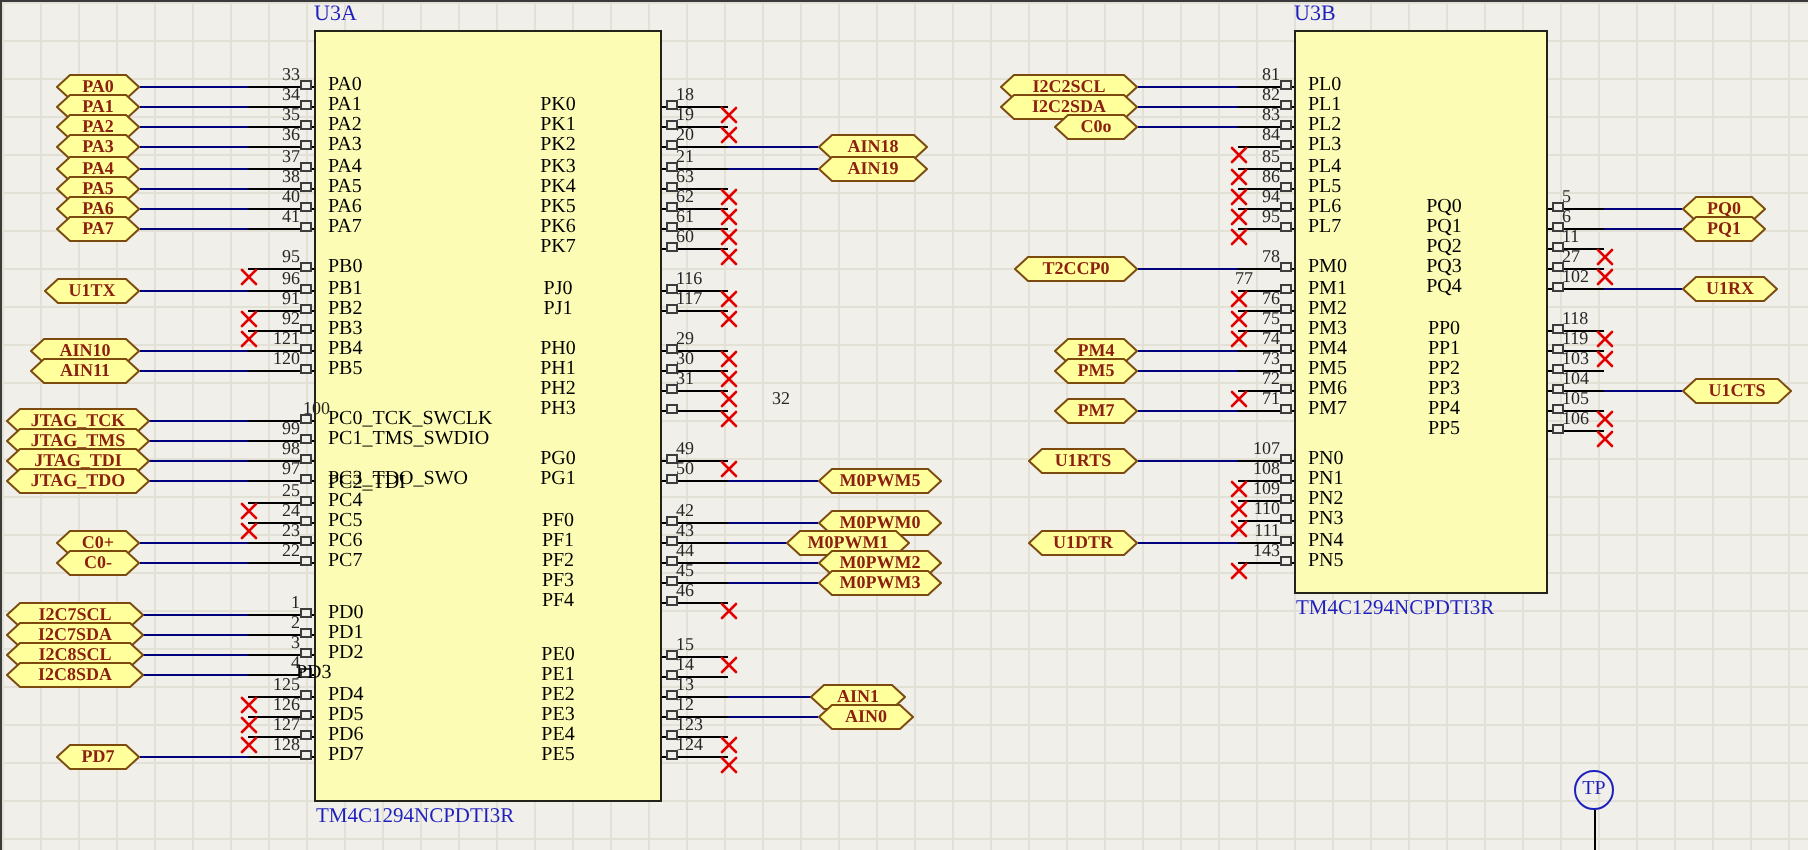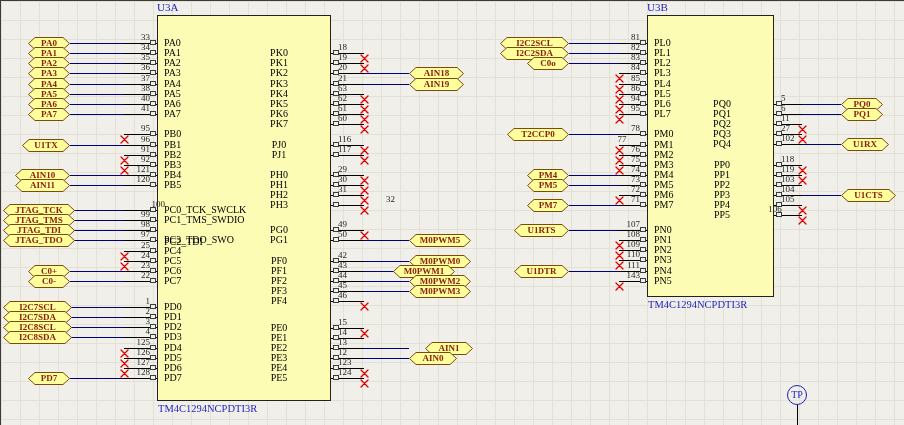--- a/index.html
+++ b/index.html
@@ -294,21 +294,21 @@
     <div class="pin-num r" style="left: 113px; top: 315px; width: 36px;">3</div>
     <div class="wire" style="left: 69px; top: 326px; width: 54px;"></div>
     <div class="port" style="left: 2px; top: 320px; width: 69px;">
       <svg width="69" height="13" viewBox="0 0 69 13">
         <polygon points="7,0.5 62,0.5 68.5,6.5 62,12.5 7,12.5 0.5,6.5" fill="#ffff9c" stroke="#7c4a0e" stroke-width="1"></polygon>
       </svg>
       <span>I2C8SCL</span>
     </div>
     <div class="stub" style="left: 123px; top: 336px; width: 33px;"></div>
     <div class="glyph" style="left: 149px; top: 333px;"></div>
-    <div class="pin-name" style="left: 163px; top: 329px;">PD3</div>
+    <div class="pin-name" style="left: 147px; top: 329px;">PD3</div>
     <div class="pin-num r" style="left: 113px; top: 325px; width: 36px;">4</div>
     <div class="wire" style="left: 69px; top: 336px; width: 54px;"></div>
     <div class="port" style="left: 2px; top: 330px; width: 69px;">
       <svg width="69" height="13" viewBox="0 0 69 13">
         <polygon points="7,0.5 62,0.5 68.5,6.5 62,12.5 7,12.5 0.5,6.5" fill="#ffff9c" stroke="#7c4a0e" stroke-width="1"></polygon>
       </svg>
       <span>I2C8SDA</span>
     </div>
     <div class="stub" style="left: 123px; top: 347px; width: 33px;"></div>
     <div class="glyph" style="left: 149px; top: 344px;"></div>
@@ -526,21 +526,21 @@
       </svg></div>
     <div class="stub" style="left: 330px; top: 337px; width: 33px;"></div>
     <div class="glyph" style="left: 332px; top: 334px;"></div>
     <div class="pin-name r" style="left: 233px; top: 330px; width: 90px;">PE1</div>
     <div class="pin-num" style="left: 337px; top: 326px; width: 36px;">14</div>
     <div class="stub" style="left: 330px; top: 347px; width: 33px;"></div>
     <div class="glyph" style="left: 332px; top: 344px;"></div>
     <div class="pin-name r" style="left: 233px; top: 340px; width: 90px;">PE2</div>
     <div class="pin-num" style="left: 337px; top: 336px; width: 36px;">13</div>
     <div class="wire" style="left: 363px; top: 347px; width: 45px;"></div>
-    <div class="port" style="left: 424px; top: 341px; width: 48px; font-family: Liberation Serif, serif;">
+    <div class="port" style="left: 404px; top: 341px; width: 48px; font-family: Liberation Serif, serif;">
       <svg width="48" height="13" viewBox="0 0 48 13">
         <polygon points="7,0.5 41,0.5 47.5,6.5 41,12.5 7,12.5 0.5,6.5" fill="#ffff9c" stroke="#7c4a0e" stroke-width="1"></polygon>
       </svg>
       <span>AIN1</span>
     </div>
     <div class="stub" style="left: 330px; top: 357px; width: 33px;"></div>
     <div class="glyph" style="left: 332px; top: 354px;"></div>
     <div class="pin-name r" style="left: 233px; top: 350px; width: 90px;">PE3</div>
     <div class="pin-num" style="left: 337px; top: 346px; width: 36px;">12</div>
     <div class="wire" style="left: 363px; top: 357px; width: 45px;"></div>
@@ -836,17 +836,17 @@
     <div class="stub" style="left: 773px; top: 204px; width: 28px;"></div>
     <div class="glyph" style="left: 775px; top: 201px;"></div>
     <div class="pin-name r" style="left: 676px; top: 197px; width: 90px;">PP4</div>
     <div class="pin-num" style="left: 780px; top: 193px; width: 36px;">105</div>
     <div class="ncx" style="left: 797px; top: 200px;"><svg width="9" height="9" viewBox="0 0 9 9">
         <path d="M1 1L8 8M8 1L1 8" stroke="#e10000" stroke-width="1.3" stroke-linecap="round"></path>
       </svg></div>
     <div class="stub" style="left: 773px; top: 214px; width: 28px;"></div>
     <div class="glyph" style="left: 775px; top: 211px;"></div>
     <div class="pin-name r" style="left: 676px; top: 207px; width: 90px;">PP5</div>
-    <div class="pin-num" style="left: 756px; top: 203px; width: 36px; text-align: center;">106</div>
+    <div class="pin-num" style="left: 780px; top: 203px; width: 36px;">106</div>
     <div class="ncx" style="left: 797px; top: 210px;"><svg width="9" height="9" viewBox="0 0 9 9">
         <path d="M1 1L8 8M8 1L1 8" stroke="#e10000" stroke-width="1.3" stroke-linecap="round"></path>
       </svg></div>
   </div>
 
 </body></html>

